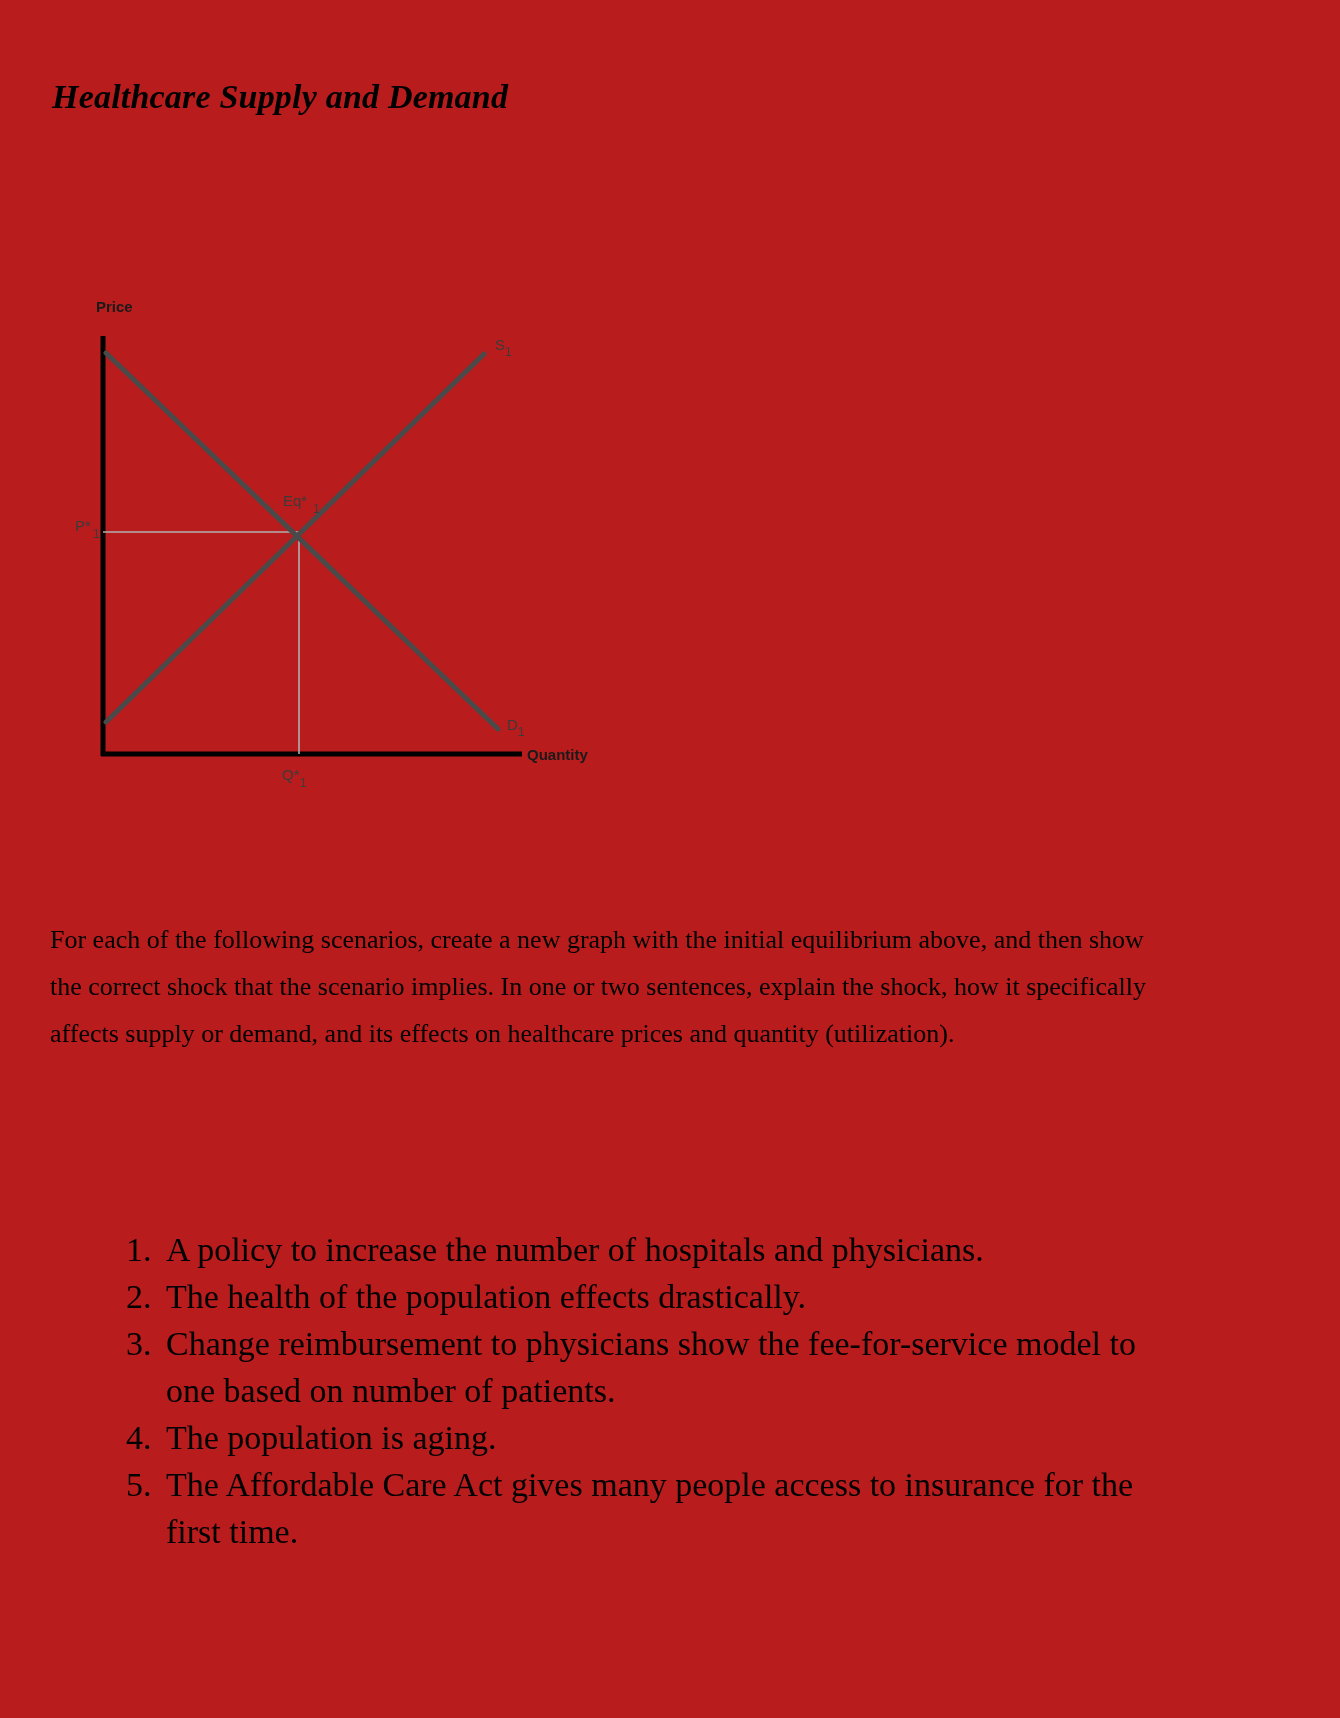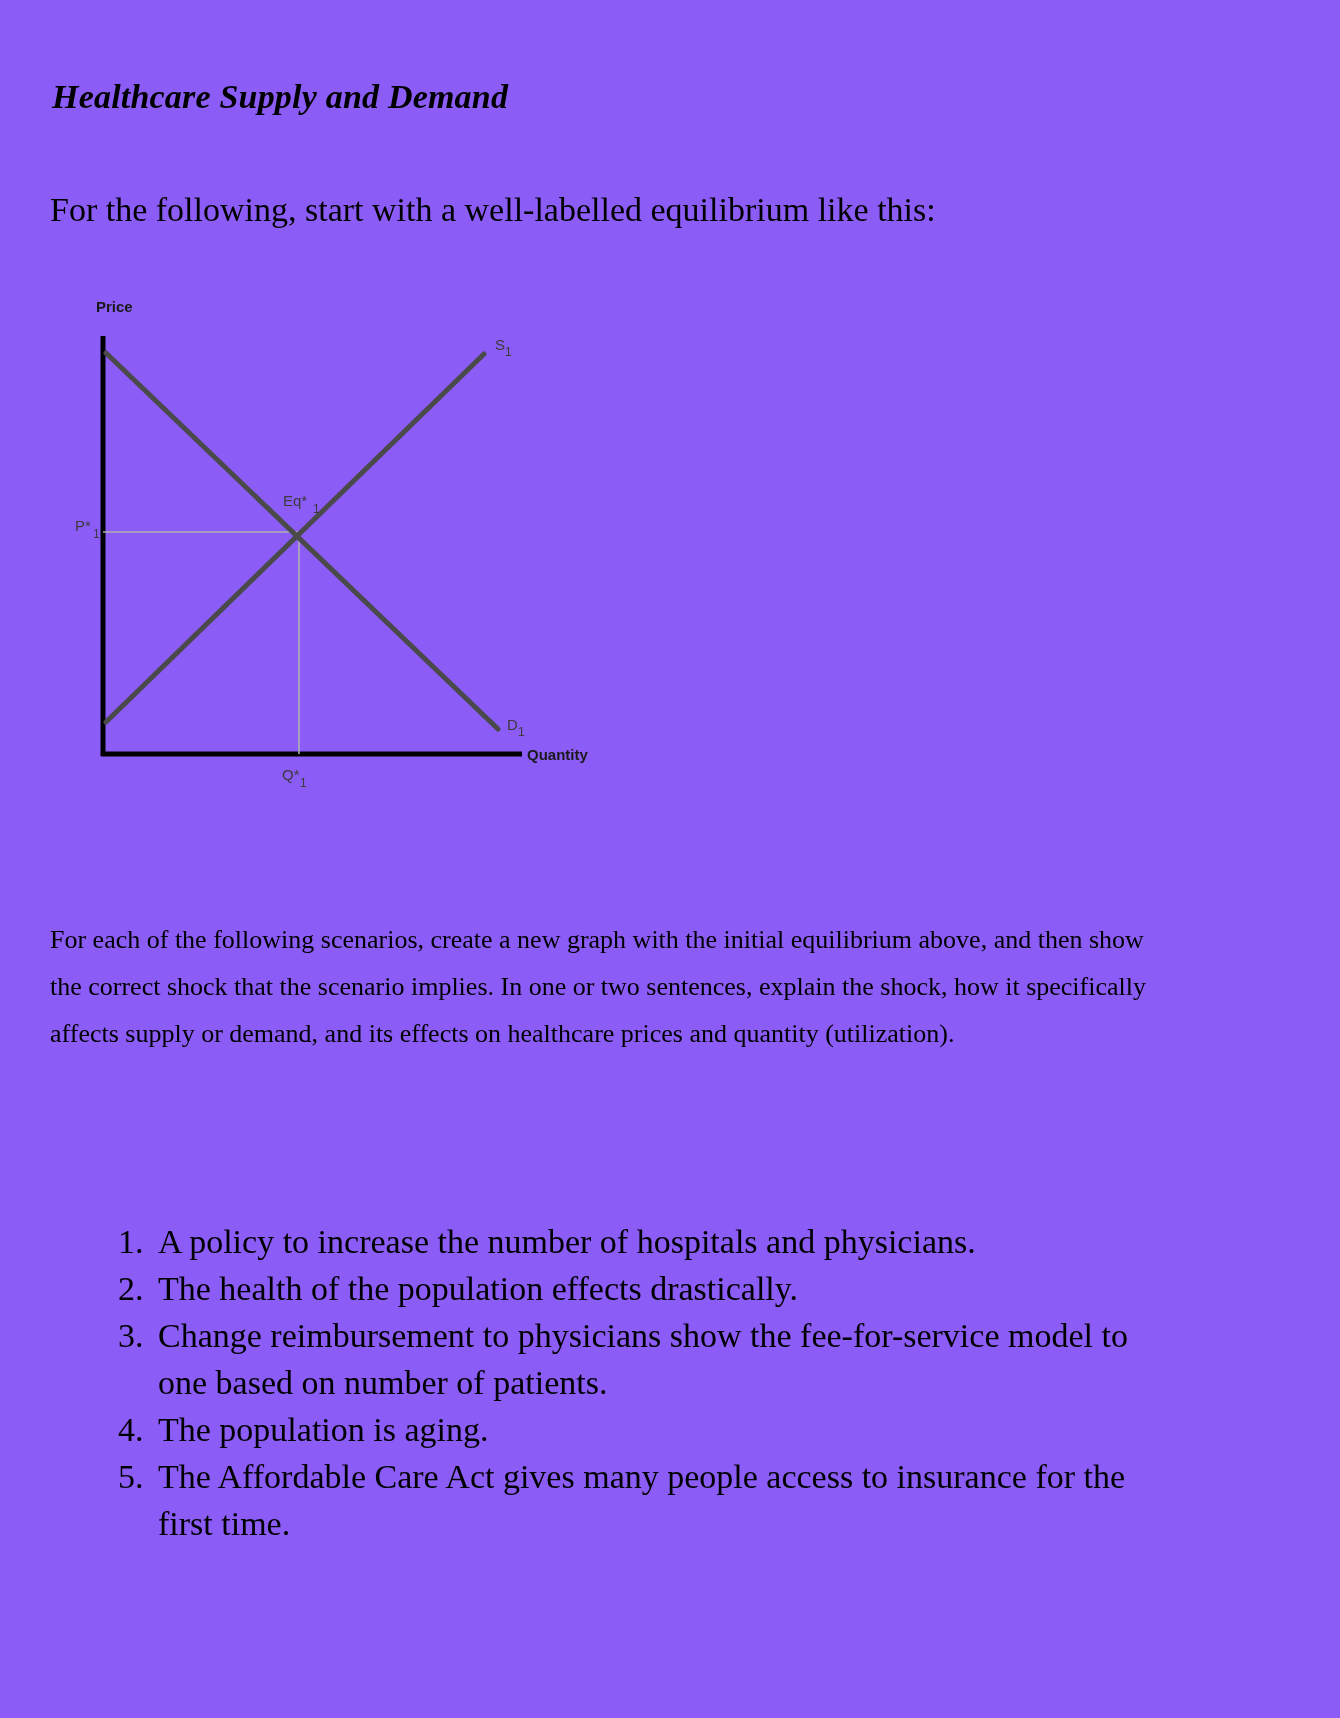--- a/index.html
+++ b/index.html
@@ -4,21 +4,21 @@
 <style>
   html, body {
     margin: 0;
     padding: 0;
     background: #ffffff;
   }
   .page {
     position: relative;
     width: 1340px;
     height: 1718px;
-    background: #8b5cf6;
+    background: #b91c1c;
     overflow: hidden;
     font-family: "Liberation Serif", "DejaVu Serif", serif;
     color: #000000;
   }
 
   
   .doc-title {
     position: absolute;
     left: 52px;
     top: 52px;
@@ -61,39 +61,38 @@
     font-size: 26px;
     line-height: 47px;
   }
 
   
   .scenario-list {
     position: absolute;
     left: 90px;
     top: 1218px;
     width: 1030px;
-    margin: 0;
+    margin: 8px;
     padding-left: 62px;
     font-size: 34px;
     line-height: 47px;
     list-style-position: outside;
   }
   .scenario-list li {
     margin: 0 0 0 0;
     padding-left: 6px;
   }
 </style>
 </head>
 <body>
 
 <div class="page">
 
   <h1 class="doc-title">Healthcare Supply and Demand</h1>
 
-  <p class="intro-para">For the following, start with a well-labelled equilibrium like this:</p>
 
   <div class="chart-wrap">
     <svg class="chart-svg" width="520" height="570" viewBox="0 0 520 570">
 
       <line x1="33" y1="48" x2="33" y2="468" stroke="#000000" stroke-width="5"></line>
 
       <line x1="31" y1="466" x2="452" y2="466" stroke="#000000" stroke-width="5"></line>
 
       <line x1="33" y1="244" x2="229" y2="244" stroke="#b0b0b0" stroke-width="1.6"></line>
 

